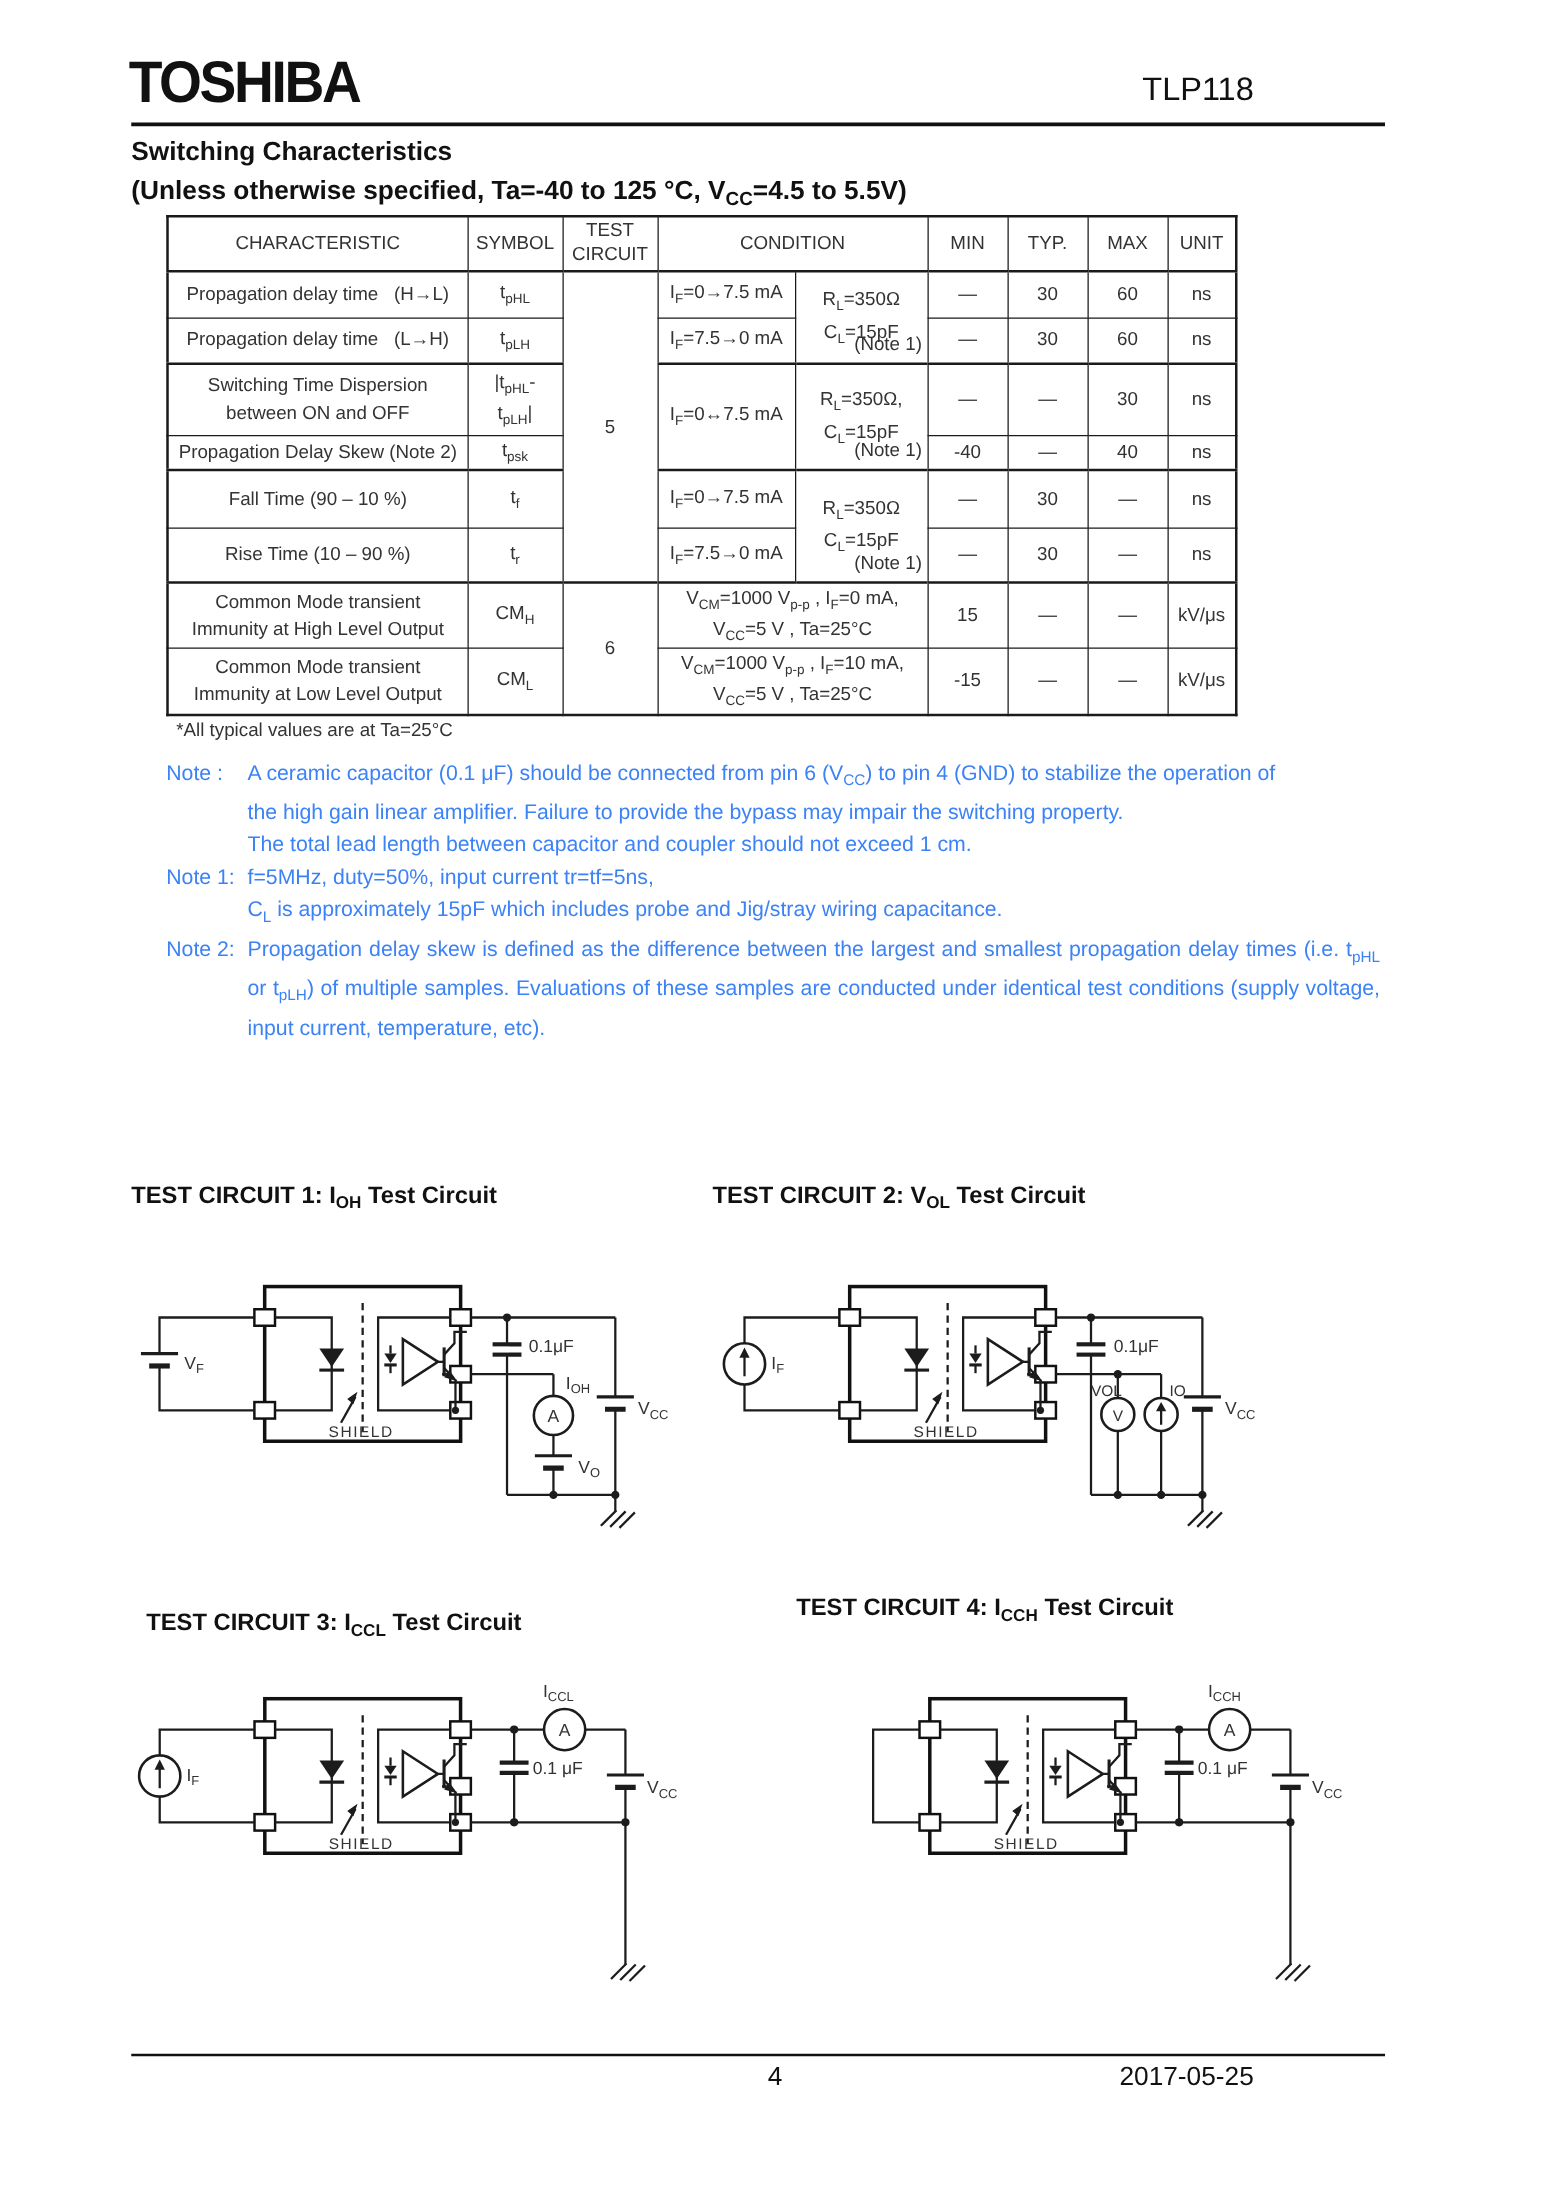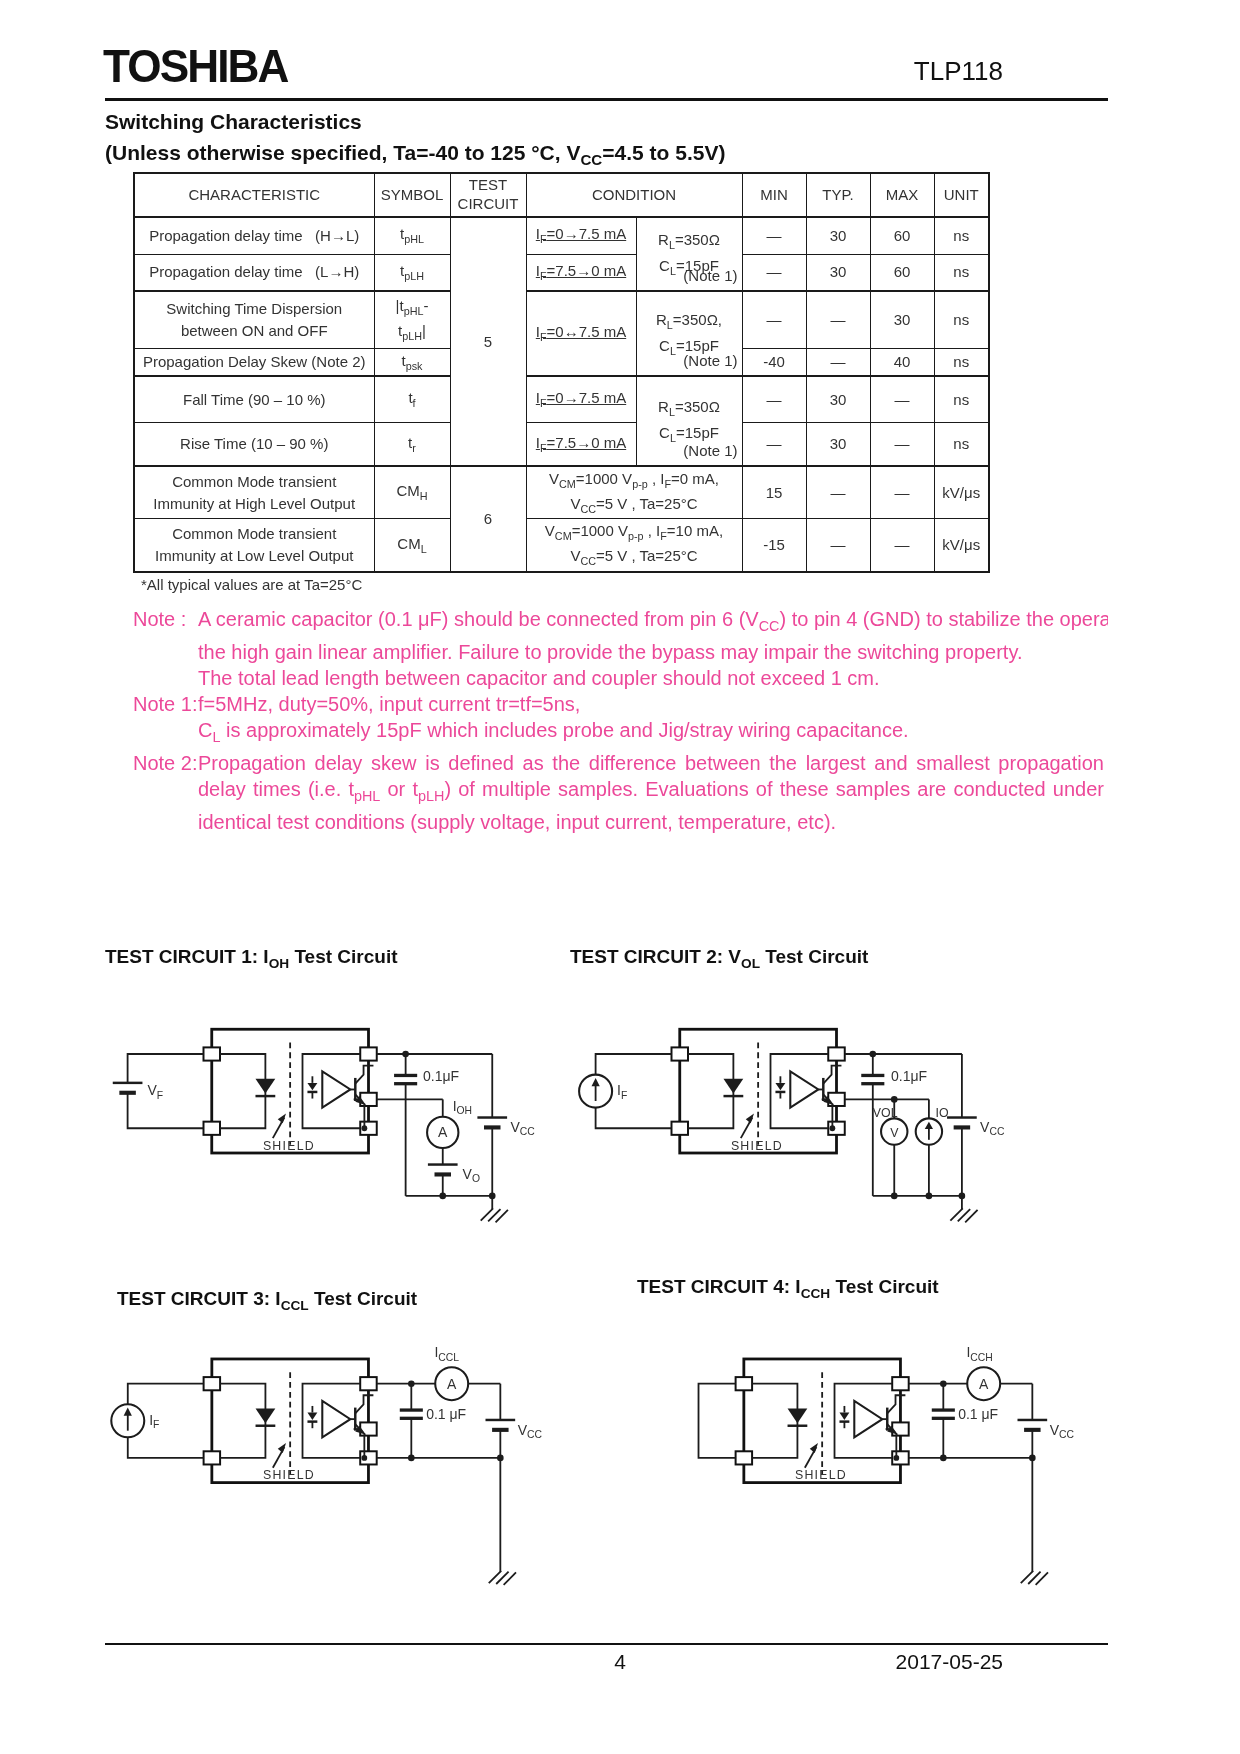--- a/index.html
+++ b/index.html
@@ -14,30 +14,30 @@
   .sec-cond{position:absolute;left:105px;top:141px;font-size:21px;font-weight:bold;color:#111;}
   sub{font-size:72%;}
   
   table.spec{position:absolute;left:133px;top:172px;border-collapse:collapse;table-layout:fixed;
              font-size:15px;color:#333;}
   table.spec,table.spec td,table.spec th{border:1.3px solid #1a1a1a;}
   table.spec{border-width:2.6px;}
   table.spec th{font-weight:normal;text-align:center;vertical-align:middle;border-bottom-width:2.4px;line-height:1.25;}
   table.spec td{vertical-align:middle;text-align:center;line-height:1.45;padding:1px 2px;}
   td.char{text-align:left;padding-left:9px;}
-  td.cif{text-align:left;padding-left:7px;text-decoration:underline;}
+  td.cif{text-align:left;padding-left:7px;}
   td.load{position:relative;text-align:left;vertical-align:top;padding:3px 5px 3px 7px;}
   td.load .ln{line-height:1.55;}
   td.load .load-note{position:absolute;right:4px;bottom:3px;}
   td.cm{text-align:left;padding-left:7px;line-height:1.55;}
   tr.grp td{border-bottom-width:2.4px;}
   tr.grpn td{border-top-width:2.4px;}
   .footnote{position:absolute;left:141px;top:576px;font-size:15px;color:#333;text-align:right;}
   
-  .notes{position:absolute;left:133px;top:606px;width:1010px;font-size:20px;color:#ec4899;}
+  .notes{position:absolute;left:133px;top:606px;width:1010px;font-size:17px;color:#3b82f6;}
   .note-line{display:flex;line-height:26px;white-space:nowrap;}
   .note-label{width:65px;flex:0 0 65px;}
   .note-par{display:flex;line-height:26px;}
   .note-par .note-label{white-space:nowrap;}
   .note-par .txt{width:906px;text-align:justify;}
   
   .ctitle{position:absolute;font-size:19px;font-weight:bold;color:#111;}
   .cdiag{position:absolute;}
   .wire{stroke:#1c1c1c;stroke-width:2.2;fill:none;}
   .pkg{fill:#fff;stroke:#111;stroke-width:3.4;}

